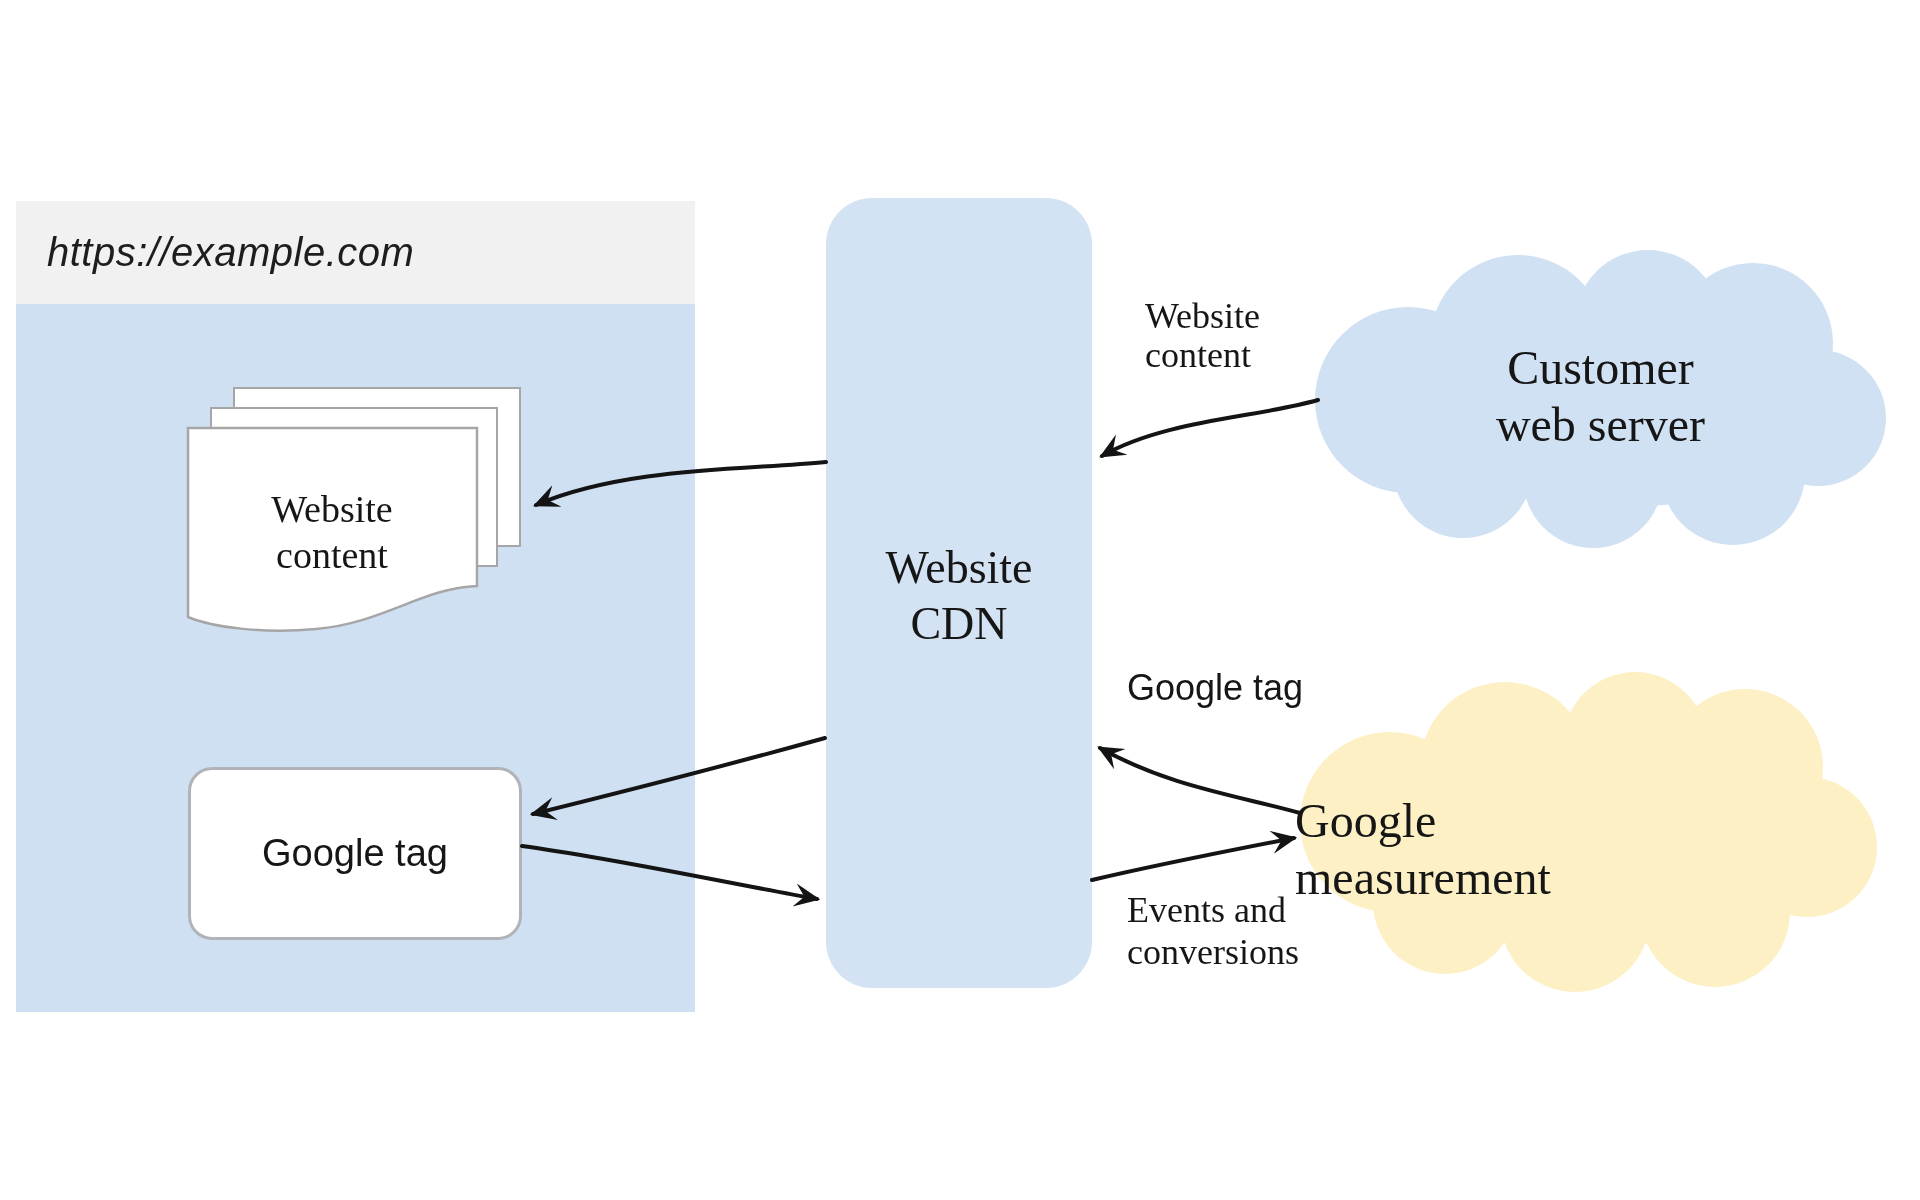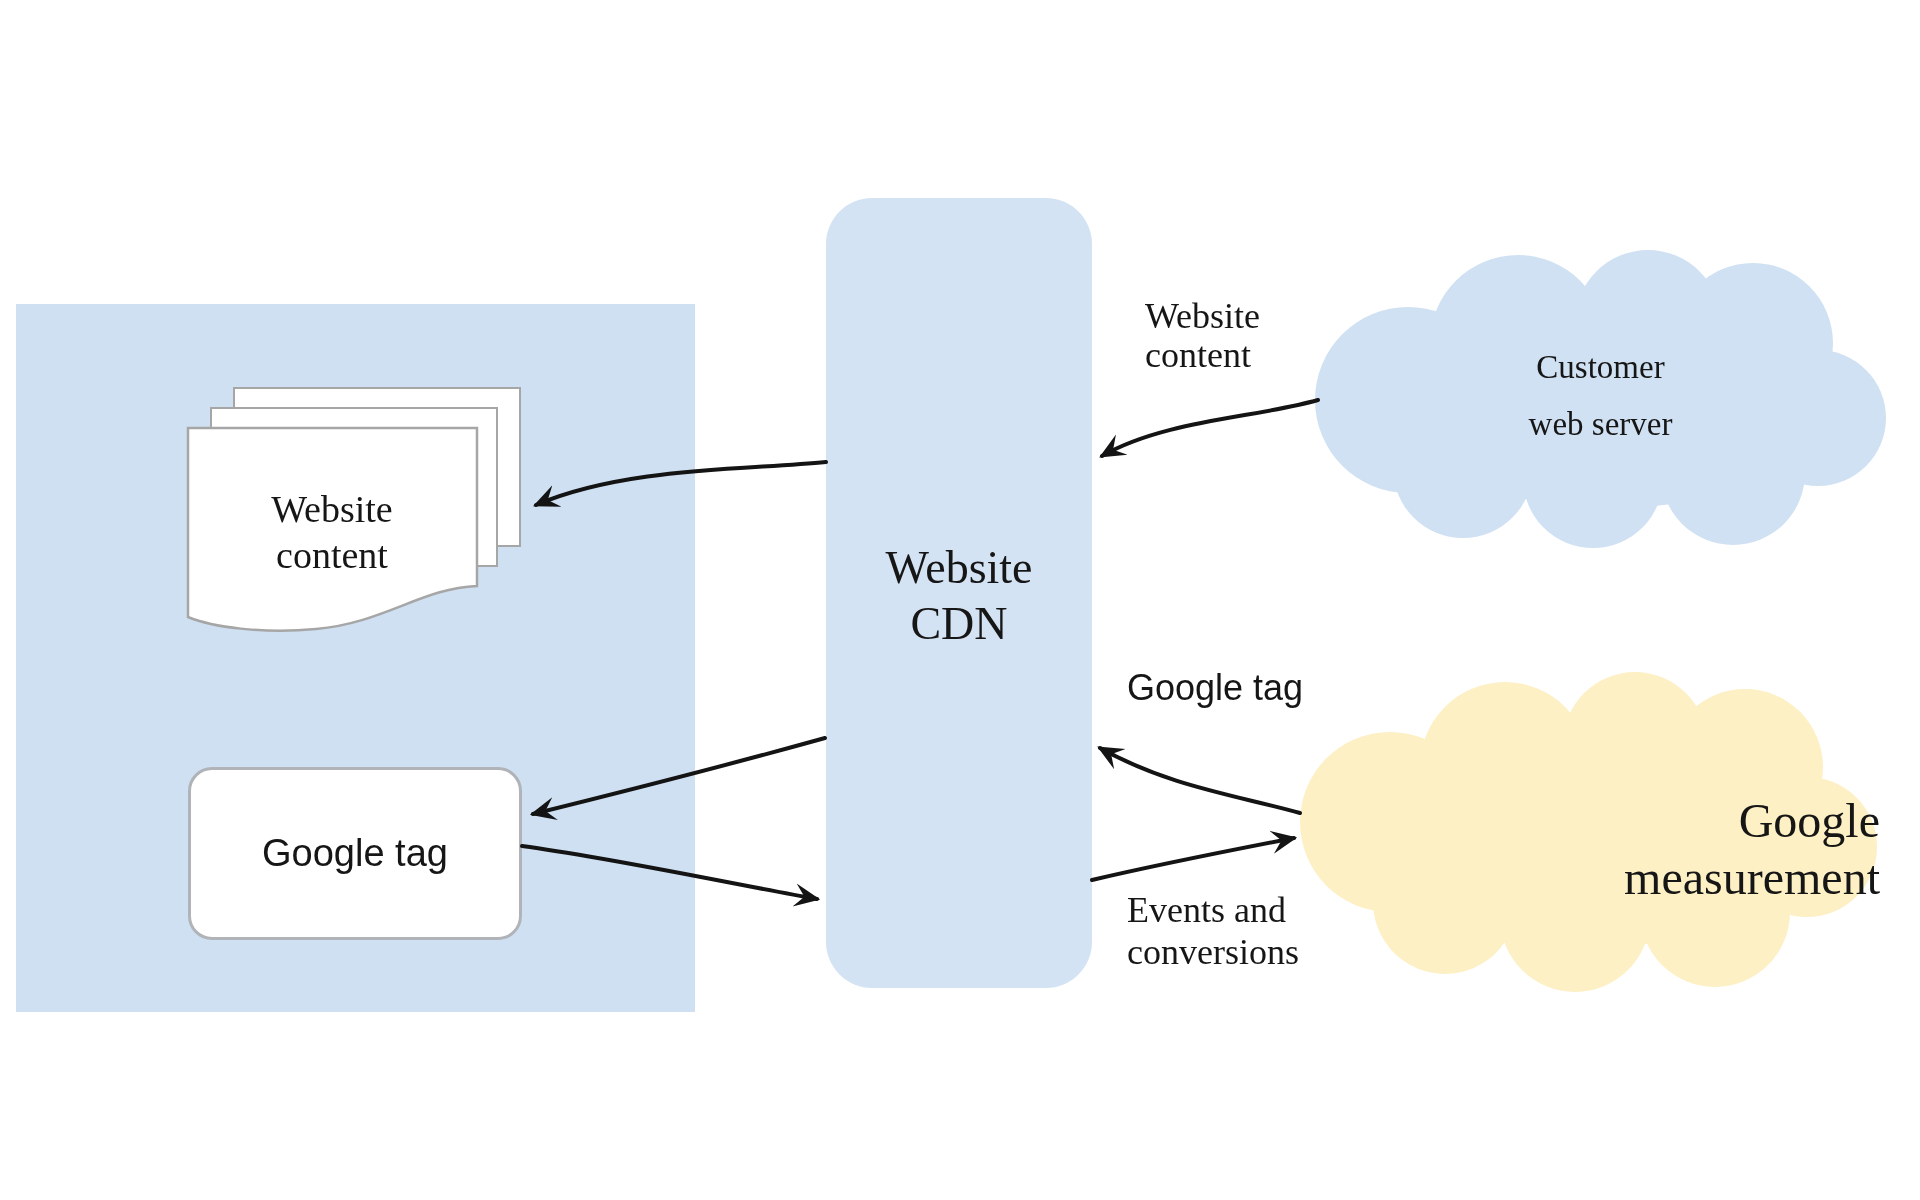--- a/index.html
+++ b/index.html
@@ -50,39 +50,42 @@
     left:826px;top:540px;width:266px;text-align:center;
     font-size:46px;line-height:56px;color:#161616;
   }
 
   
   .cloud-svg{display:block;}
   .customer-cloud-svg{left:1313px;top:248px;width:575px;height:305px;}
   .measurement-cloud-svg{left:1295px;top:672px;width:585px;height:342px;}
   .customer-cloud-label{
     left:1313px;top:339px;width:575px;text-align:center;
-    font-size:33px;line-height:57px;color:#161616;
+    font-size:48px;line-height:57px;color:#161616;
   }
   .measurement-cloud-label{
-    left:1295px;top:792px;width:585px;text-align:right;
+    left:1295px;top:792px;width:585px;text-align:left;
     font-size:48px;line-height:57px;color:#161616;
   }
 
   
   .edge-label{font-size:36px;color:#161616;}
   .edge-label-website-content{left:1145px;top:297px;line-height:39px;}
   .edge-label-google-tag{left:1127px;top:667px;line-height:42px;}
   .edge-label-events{left:1127px;top:889px;line-height:42px;}
 
   .arrows-svg{left:0;top:0;width:1920px;height:1200px;pointer-events:none;}
 </style>
 </head>
 <body>
 
 <div class="abs browser-window">
+  <div class="abs browser-titlebar">
+    <span class="browser-url">https://example.com</span>
+  </div>
   <div class="abs browser-body"></div>
 </div>
 
 <div class="abs page page-back"></div>
 <div class="abs page page-middle"></div>
 <svg class="abs page-front-svg" viewBox="0 0 293 208" xmlns="http://www.w3.org/2000/svg">
   <path d="M 2 2 L 291 2 L 291 160 C 236 162 198 197 130 203 C 76 208 26 201 2 191 Z" fill="#ffffff" stroke="#a6a6a6" stroke-width="2.5"></path>
 </svg>
 <div class="abs pages-label pre">Website
 content</div>

